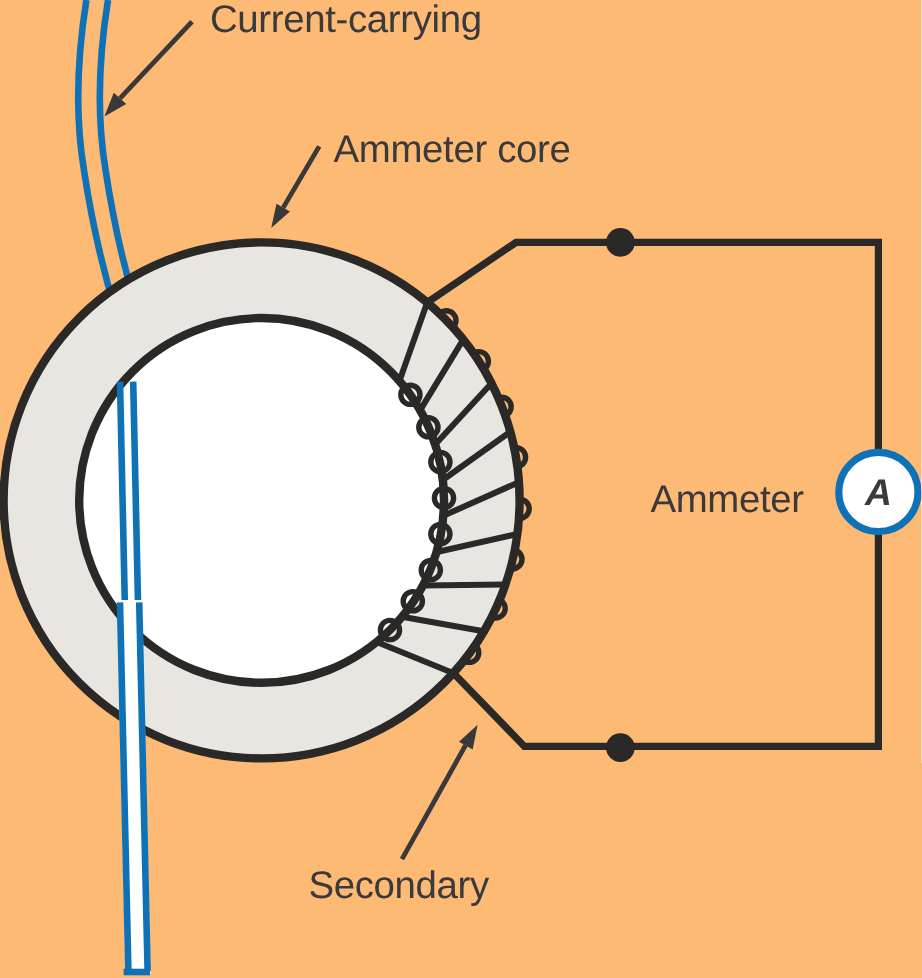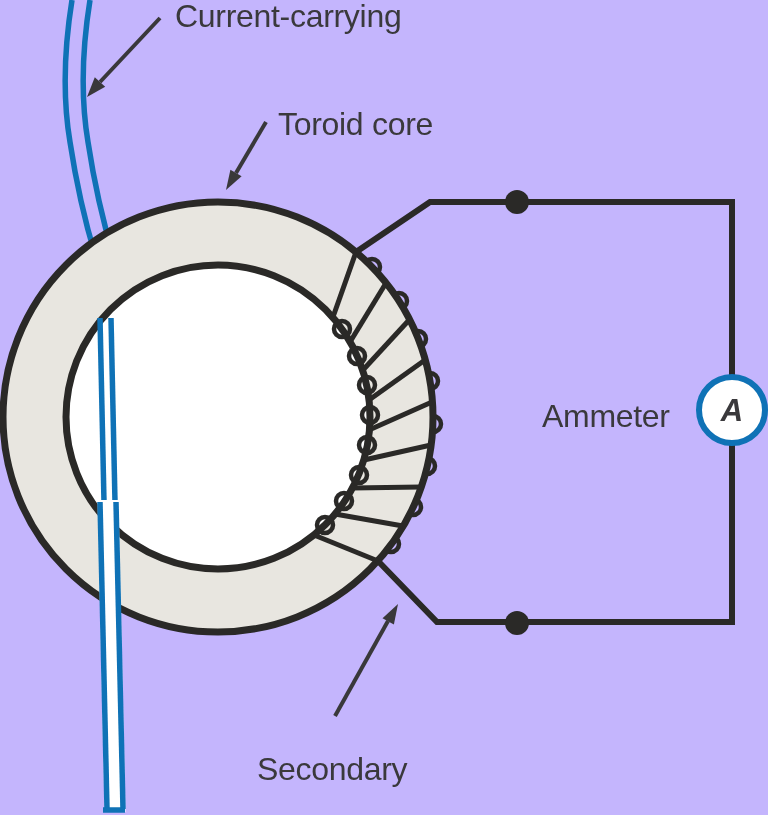--- a/index.html
+++ b/index.html
@@ -1,19 +1,19 @@
 <!DOCTYPE html>
 <html><head>
 <meta charset="utf-8">
 <style>
   html,body{margin:0;padding:0;background:#ffffff;}
   #stage{
     position:relative;
     width:768px;height:815px;
-    background:#c4b5fd;
+    background:#fdba74;
     font-family:"Liberation Sans", sans-serif;
     overflow:hidden;
   }
   #diagram-svg{position:absolute;left:0;top:0;}
   .label{
     position:absolute;
     color:#3a393c;
     font-size:32px;
     letter-spacing:-0.3px;
     white-space:nowrap;
@@ -112,21 +112,21 @@
       <polygon class="arrow-head" points="226,190 230.4,169.7 241.6,176.3"></polygon>
       <line class="arrow-line" x1="335" y1="716" x2="388" y2="621"></line>
       <polygon class="arrow-head" points="398,604 393.9,624.6 382.5,618.2"></polygon>
     </g>
   </svg>
 
   <div class="label" style="left:175px;top:-4px;">
     <div>Current-carrying</div>
   </div>
 
-  <div class="label" style="left:278px;top:104px;">Toroid core</div>
+  <div class="label" style="left:278px;top:104px;">Ammeter core</div>
 
   <div class="label" style="left:542px;top:396px;">Ammeter</div>
 
-  <div class="label" style="left:257px;top:717px;margin-top:32px;">Secondary</div>
+  <div class="label" style="left:257px;top:717px;">Secondary</div>
 
   <div class="ammeter-a">A</div>
 
 </div>
 
 </body></html>

